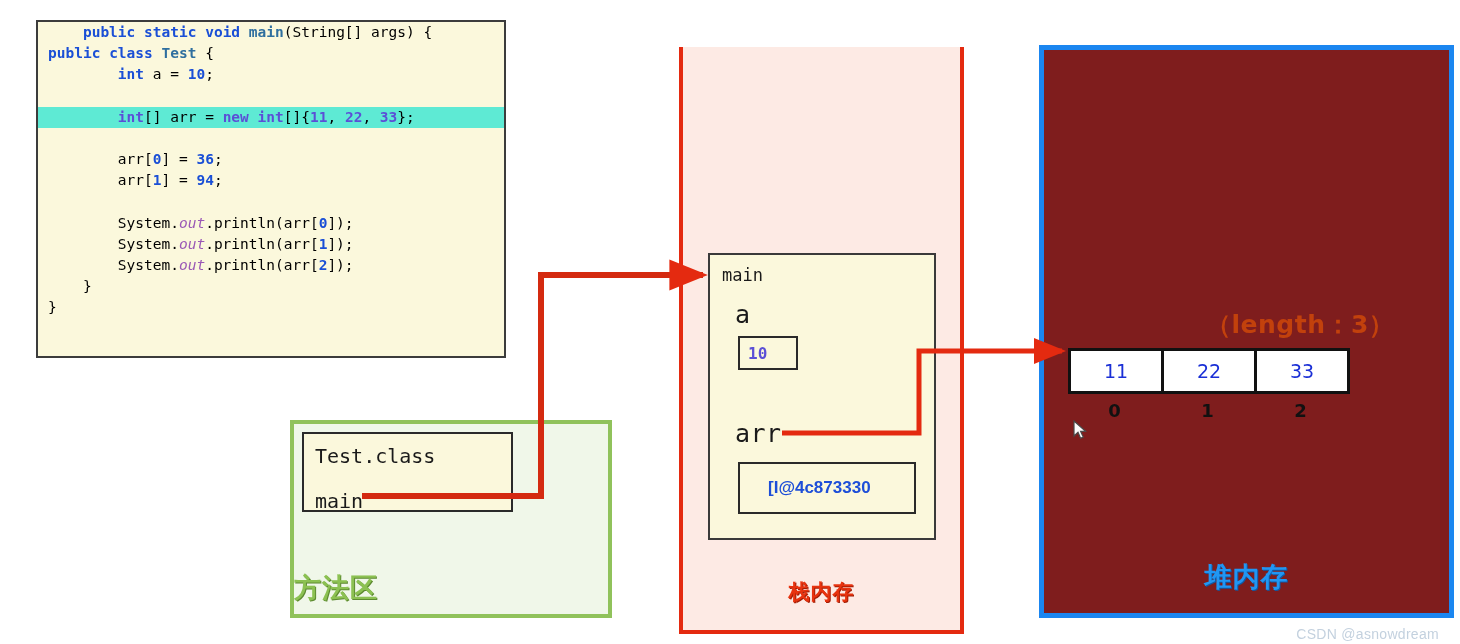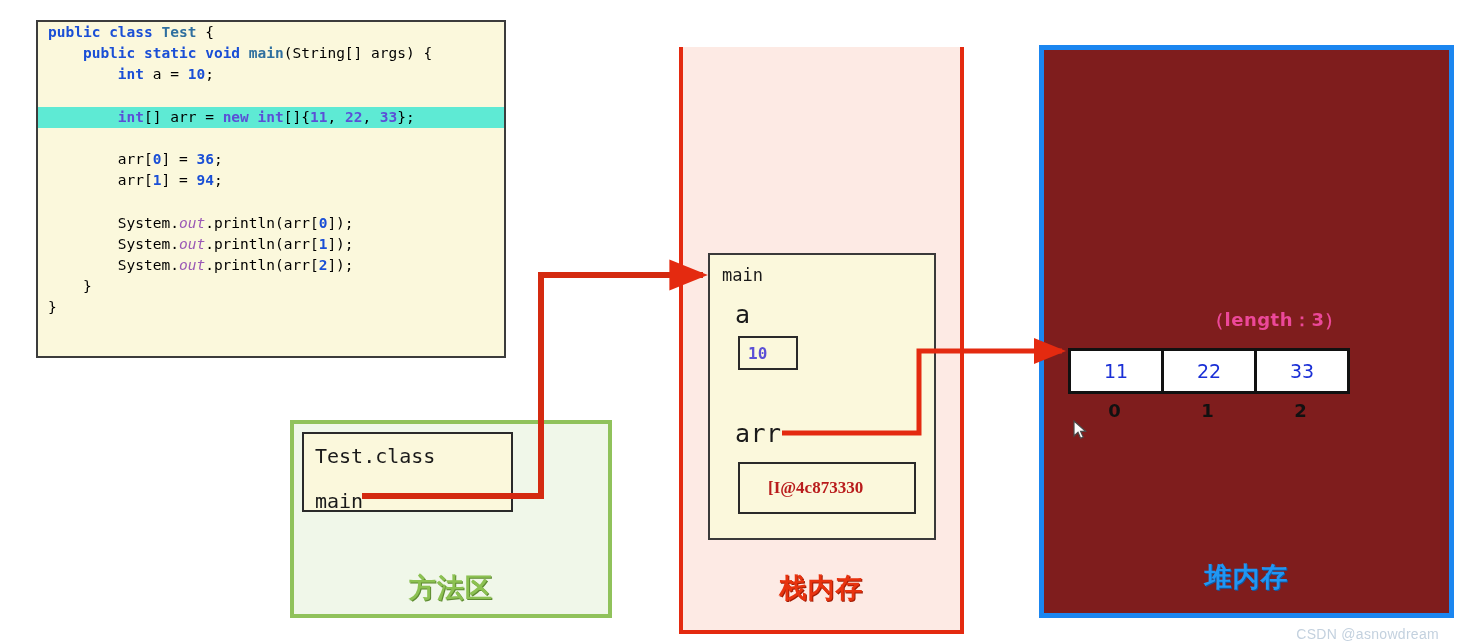--- a/index.html
+++ b/index.html
@@ -57,21 +57,21 @@
     height: 198px;
     background: #f0f7e9;
     border: 4px solid #90c25b;
     box-sizing: border-box;
   }
   #method-area-label {
     position: absolute;
     left: 0;
     right: 0;
     bottom: 8px;
-    text-align: center;
+    text-align: left;
     font-family: "DejaVu Sans", sans-serif;
     font-size: 27px;
     font-weight: bold;
     color: #8cc152;
     text-shadow: 1px 1px 0 #5d8a31;
     letter-spacing: 1px;
   }
   #class-box {
     position: absolute;
     left: 302px;
@@ -110,21 +110,21 @@
     border-top: none;
     box-sizing: border-box;
   }
   #stack-label {
     position: absolute;
     left: 0;
     right: 0;
     bottom: 24px;
     text-align: center;
     font-family: "DejaVu Sans", sans-serif;
-    font-size: 27px;
+    font-size: 21px;
     font-weight: bold;
     color: #e8330f;
     text-shadow: 1px 1px 0 #a11c05;
     letter-spacing: 1px;
   }
   #stack-frame {
     position: absolute;
     left: 708px;
     top: 253px;
     width: 228px;
@@ -184,23 +184,23 @@
     width: 178px;
     height: 52px;
     background: #fbf8dc;
     border: 2px solid #2a2a2a;
     box-sizing: border-box;
   }
   #var-arr-value {
     position: absolute;
     left: 28px;
     top: 14px;
-    font-family: Liberation Serif, serif;
+    font-family: Liberation Sans, sans-serif;
     font-size: 17px;
-    color: #b91c1c;
+    color: #1d4ed8;
     font-weight: bold;
   }
 
   
   #heap-area {
     position: absolute;
     left: 1039px;
     top: 45px;
     width: 415px;
     height: 573px;
@@ -219,23 +219,23 @@
     font-weight: bold;
     color: #2196f3;
     text-shadow: 1px 1px 0 #0d5ba8;
     letter-spacing: 1px;
   }
   #array-length-label {
     position: absolute;
     left: 1206px;
     top: 308px;
     font-family: "DejaVu Sans", sans-serif;
-    font-size: 18px;
-    font-weight: bold;
-    color: #ec4899;
+    font-size: 25px;
+    font-weight: bold;
+    color: #c2410c;
     letter-spacing: 0.5px;
   }
   #array-cells {
     position: absolute;
     left: 1068px;
     top: 348px;
     display: flex;
   }
   .array-cell {
     width: 96px;
@@ -296,22 +296,22 @@
     opacity: 0.85;
     letter-spacing: 0.3px;
   }
 </style>
 </head>
 <body>
 
 <div id="canvas">
 
   <div id="code-panel">
+    <div class="code-line">    <span class="kw">public</span> <span class="kw">static</span> <span class="kw">void</span> <span class="typ">main</span>(String[] args) {</div>
     <div class="code-line"><span class="kw">public</span> <span class="kw">class</span> <span class="typ">Test</span> {</div>
-    <div class="code-line">    <span class="kw">public</span> <span class="kw">static</span> <span class="kw">void</span> <span class="typ">main</span>(String[] args) {</div>
     <div class="code-line">        <span class="kw">int</span> a = <span class="num">10</span>;</div>
     <div class="code-line"> </div>
     <div class="code-line highlight">        <span class="hl">int</span>[] arr = <span class="hl">new</span> <span class="hl">int</span>[]{<span class="hl">11</span>, <span class="hl">22</span>, <span class="hl">33</span>};</div>
     <div class="code-line"> </div>
     <div class="code-line">        arr[<span class="num">0</span>] = <span class="num">36</span>;</div>
     <div class="code-line">        arr[<span class="num">1</span>] = <span class="num">94</span>;</div>
     <div class="code-line"> </div>
     <div class="code-line">        System.<span class="fld">out</span>.println(arr[<span class="num">0</span>]);</div>
     <div class="code-line">        System.<span class="fld">out</span>.println(arr[<span class="num">1</span>]);</div>
     <div class="code-line">        System.<span class="fld">out</span>.println(arr[<span class="num">2</span>]);</div>

